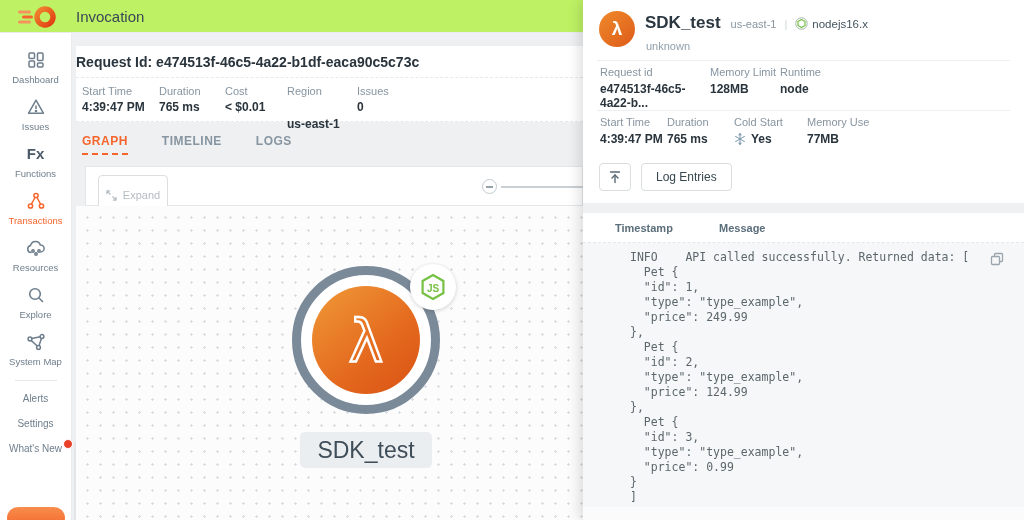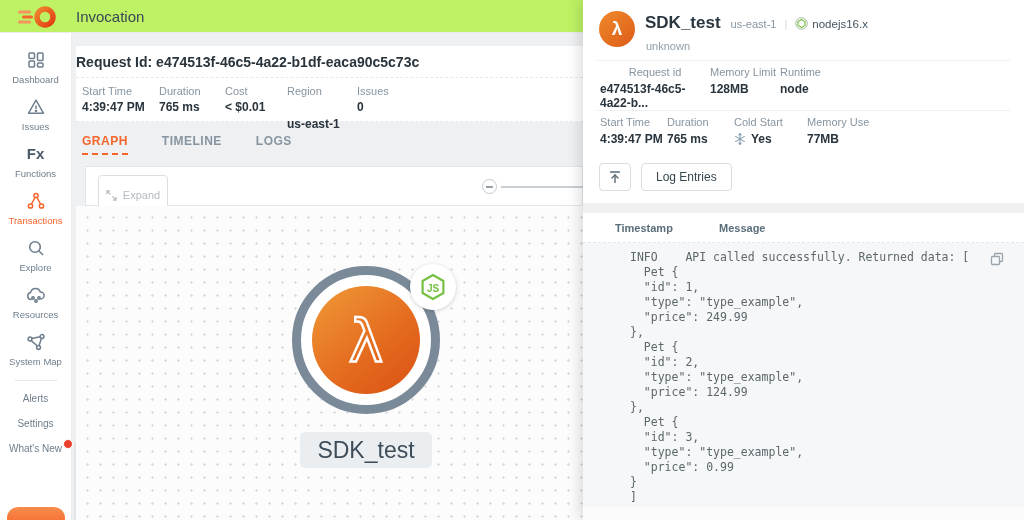--- a/index.html
+++ b/index.html
@@ -132,21 +132,21 @@
   .panel-region { font-size:11px; color:#8795a1; margin-left:10px; }
   .meta-sep { font-size:11px; color:#cfd8dc; margin:0 8px; }
   .panel-runtime { font-size:11.5px; color:#44545f; margin-left:4px; }
   .panel-sub { position:absolute; left:63px; top:40px; font-size:11px; color:#90a0ab; }
   .p-divider { position:absolute; left:14px; right:14px; border-top:1px solid #edf0f2; }
   .info-row { position:absolute; left:17px; top:66px; display:flex; }
   .metric-row { position:absolute; left:17px; top:116px; display:flex; }
   .kv { display:flex; flex-direction:column; }
   .kv .k { font-size:11px; color:#8795a1; margin-bottom:4px; }
   .kv .v { font-size:12px; font-weight:600; color:#29343c; display:flex; align-items:center; gap:5px; }
-  .info-row .kv:nth-child(1){width:110px;align-items:center;} .info-row .kv:nth-child(2){width:70px;} .info-row .kv:nth-child(3){width:75px;}
+  .info-row .kv:nth-child(1){width:110px;} .info-row .kv:nth-child(2){width:70px;} .info-row .kv:nth-child(3){width:75px;}
   .metric-row .kv:nth-child(1){width:67px;} .metric-row .kv:nth-child(2){width:67px;} .metric-row .kv:nth-child(3){width:73px;}
   .icon-btn {
     position:absolute; left:16px; top:163px; width:32px; height:28px;
     border:1px solid #d9dde0; border-radius:4px; background:#fff; cursor:pointer;
     display:flex; align-items:center; justify-content:center;
   }
   .log-entries-btn {
     position:absolute; left:58px; top:163px; height:28px; padding:0 14px;
     border:1px solid #d9dde0; border-radius:4px; background:#fff; cursor:pointer;
     font-size:12px; color:#37474f; line-height:26px;
@@ -225,38 +225,38 @@
         <line x1="9" y1="6.5" x2="5.5" y2="13"></line>
           <line x1="11" y1="6.5" x2="14.5" y2="13"></line>
       </svg>
     </span>
     <span class="lbl">Transactions</span>
   </div>
 
 
   <div class="side-item">
     <span class="ic">
-      <svg width="20" height="20" viewBox="0 0 20 20" fill="none" stroke="#6e7e8c" stroke-width="1.6">
-        <circle cx="9" cy="9" r="5.3"></circle>
-          <line x1="13" y1="13" x2="17" y2="17"></line>
-      </svg>
-    </span>
-    <span class="lbl">Explore</span>
-  </div>
-
-  <div class="side-item">
-    <span class="ic">
       <svg width="22" height="20" viewBox="0 0 22 20" fill="none" stroke="#6e7e8c" stroke-width="1.5">
         <path d="M6 14.5 a3.6 3.6 0 0 1 -0.4 -7.1 a5 5 0 0 1 9.7 -0.4 a3.3 3.3 0 0 1 0.7 6.9" stroke-linecap="round"></path>
         <circle cx="8" cy="13" r="1.2"></circle>
           <circle cx="14" cy="13" r="1.2"></circle>
           <circle cx="11" cy="16" r="1.2"></circle>
       </svg>
     </span>
     <span class="lbl">Resources</span>
+  </div>
+
+  <div class="side-item">
+    <span class="ic">
+      <svg width="20" height="20" viewBox="0 0 20 20" fill="none" stroke="#6e7e8c" stroke-width="1.6">
+        <circle cx="9" cy="9" r="5.3"></circle>
+          <line x1="13" y1="13" x2="17" y2="17"></line>
+      </svg>
+    </span>
+    <span class="lbl">Explore</span>
   </div>
 
   <div class="side-item">
     <span class="ic">
       <svg width="20" height="20" viewBox="0 0 20 20" fill="none" stroke="#6e7e8c" stroke-width="1.5">
         <circle cx="4" cy="7" r="1.9"></circle>
           <circle cx="16" cy="4.5" r="1.9"></circle>
           <circle cx="12.5" cy="15.5" r="1.9"></circle>
         <path d="M5.8 6.4 L14.2 4.8 M5.3 8.6 L11.3 14 M15.5 6.3 L13 13.7"></path>
       </svg>

